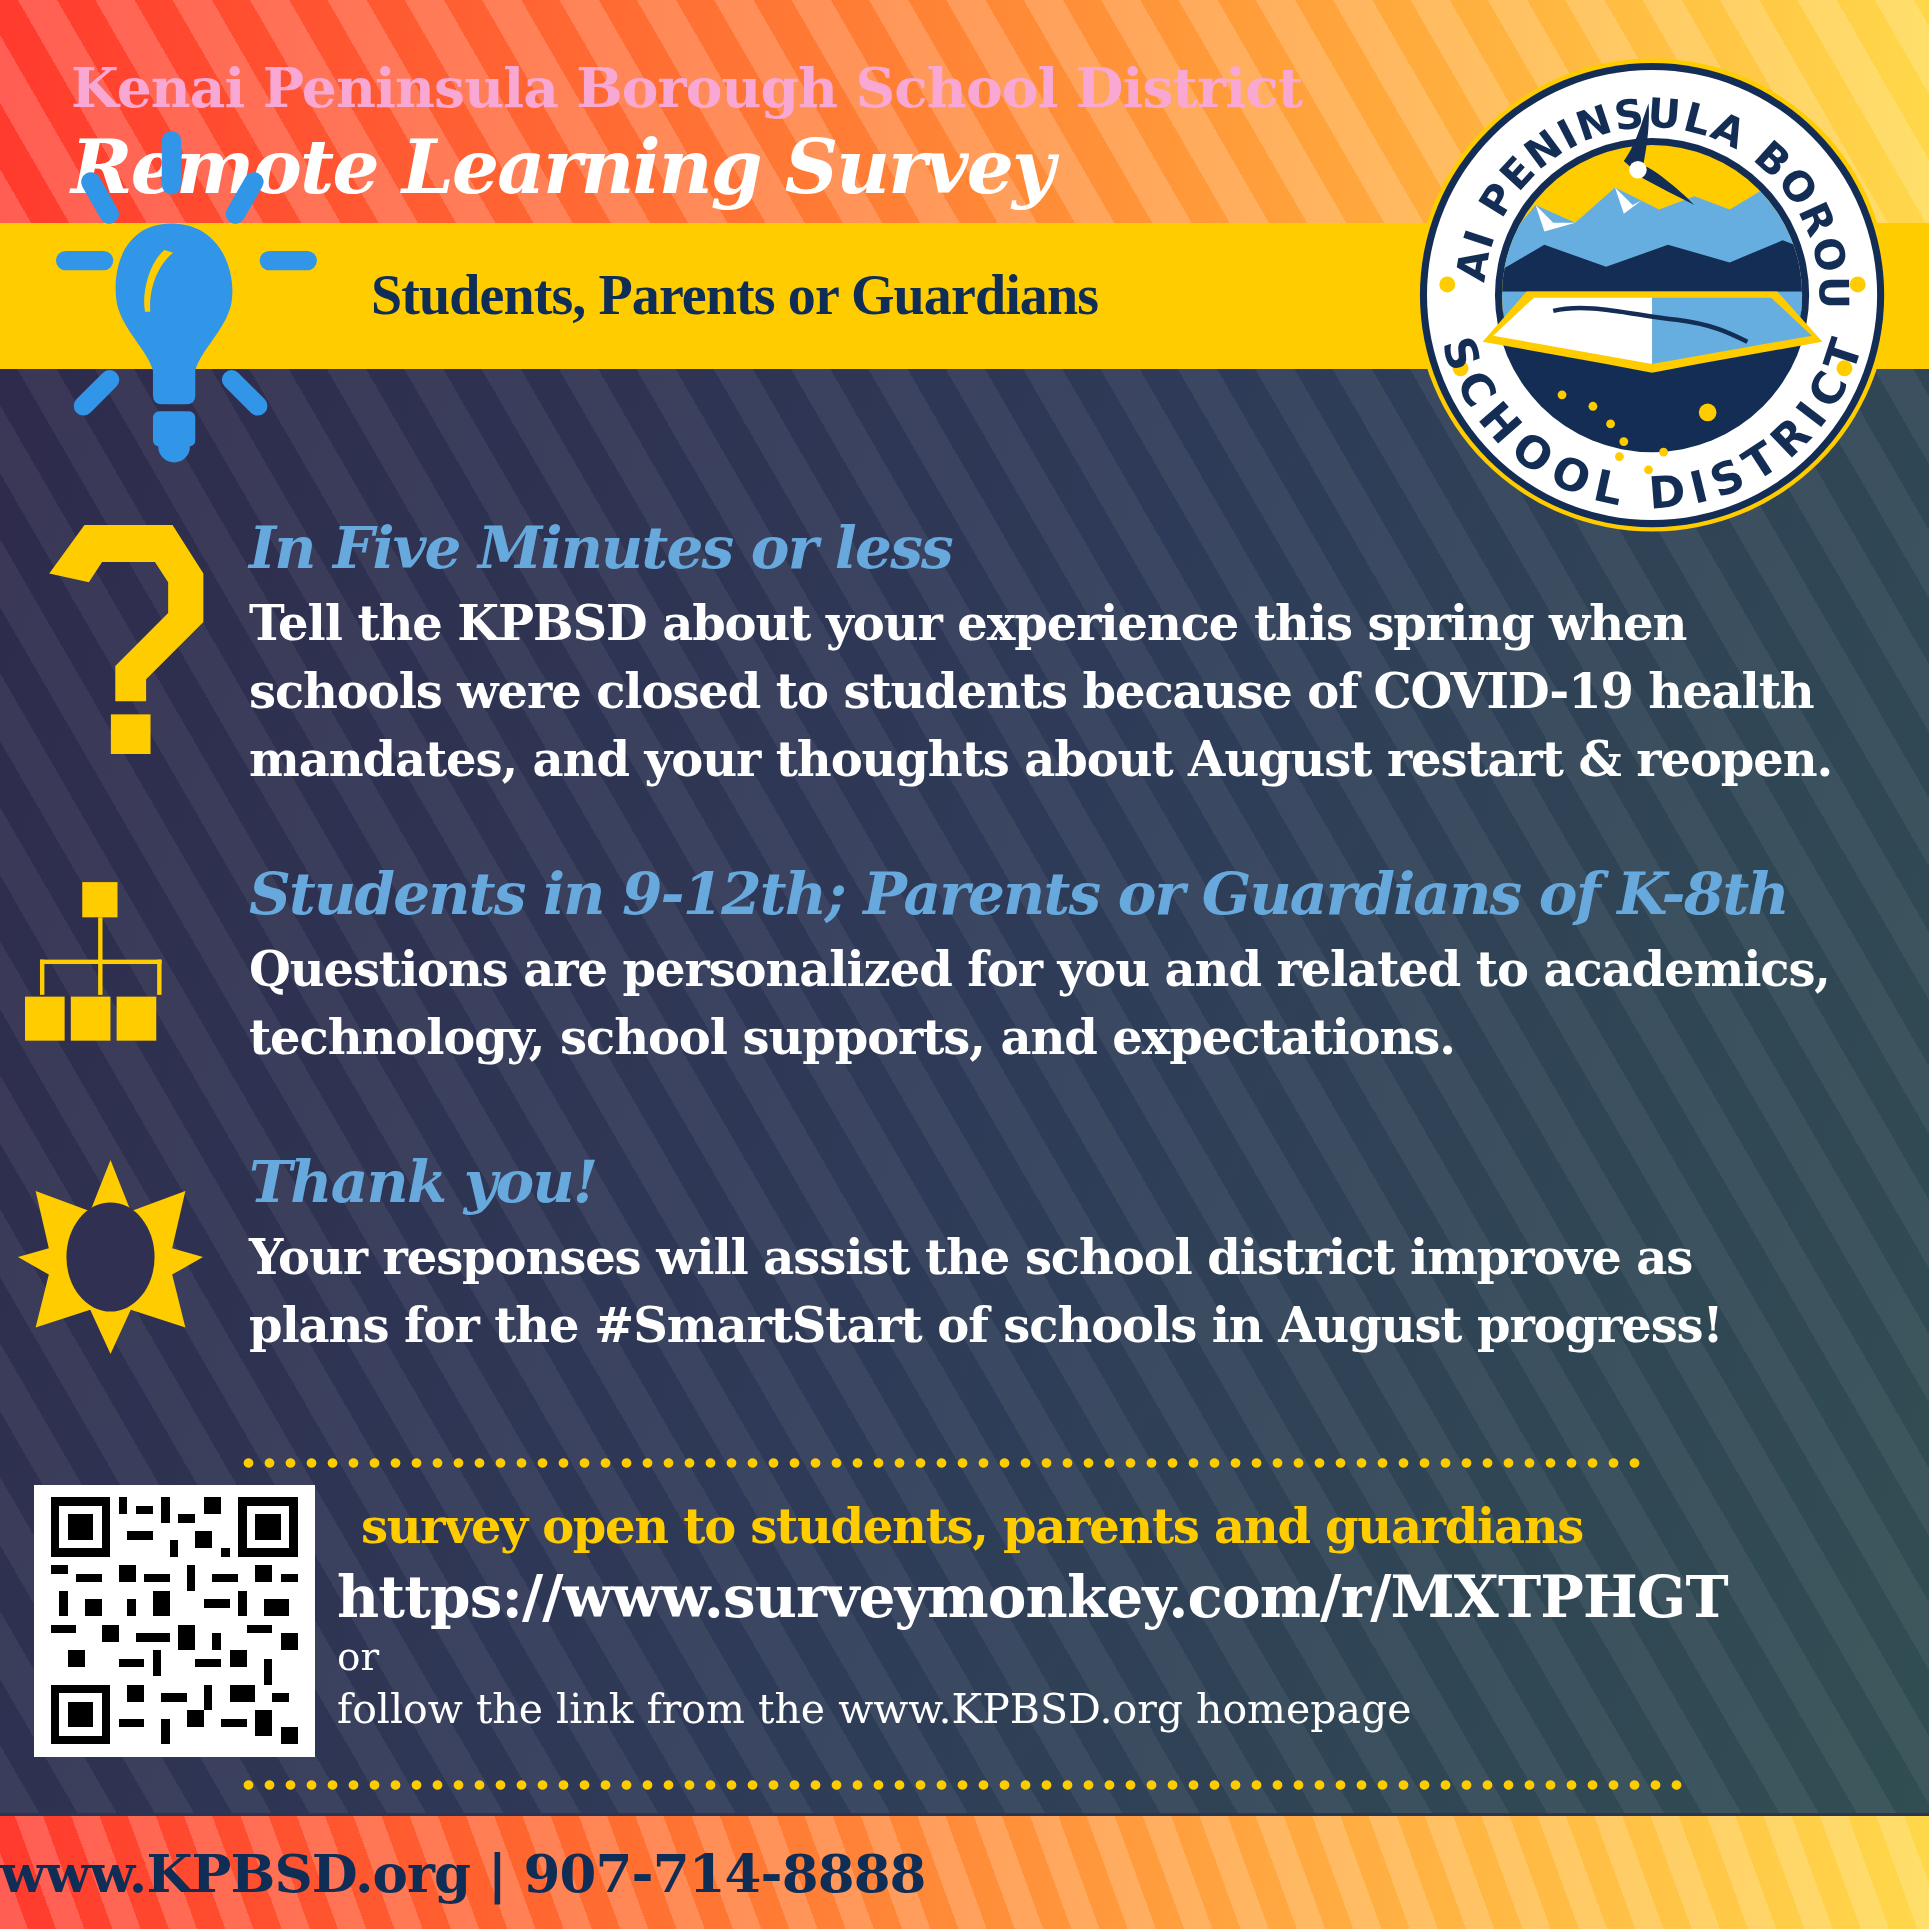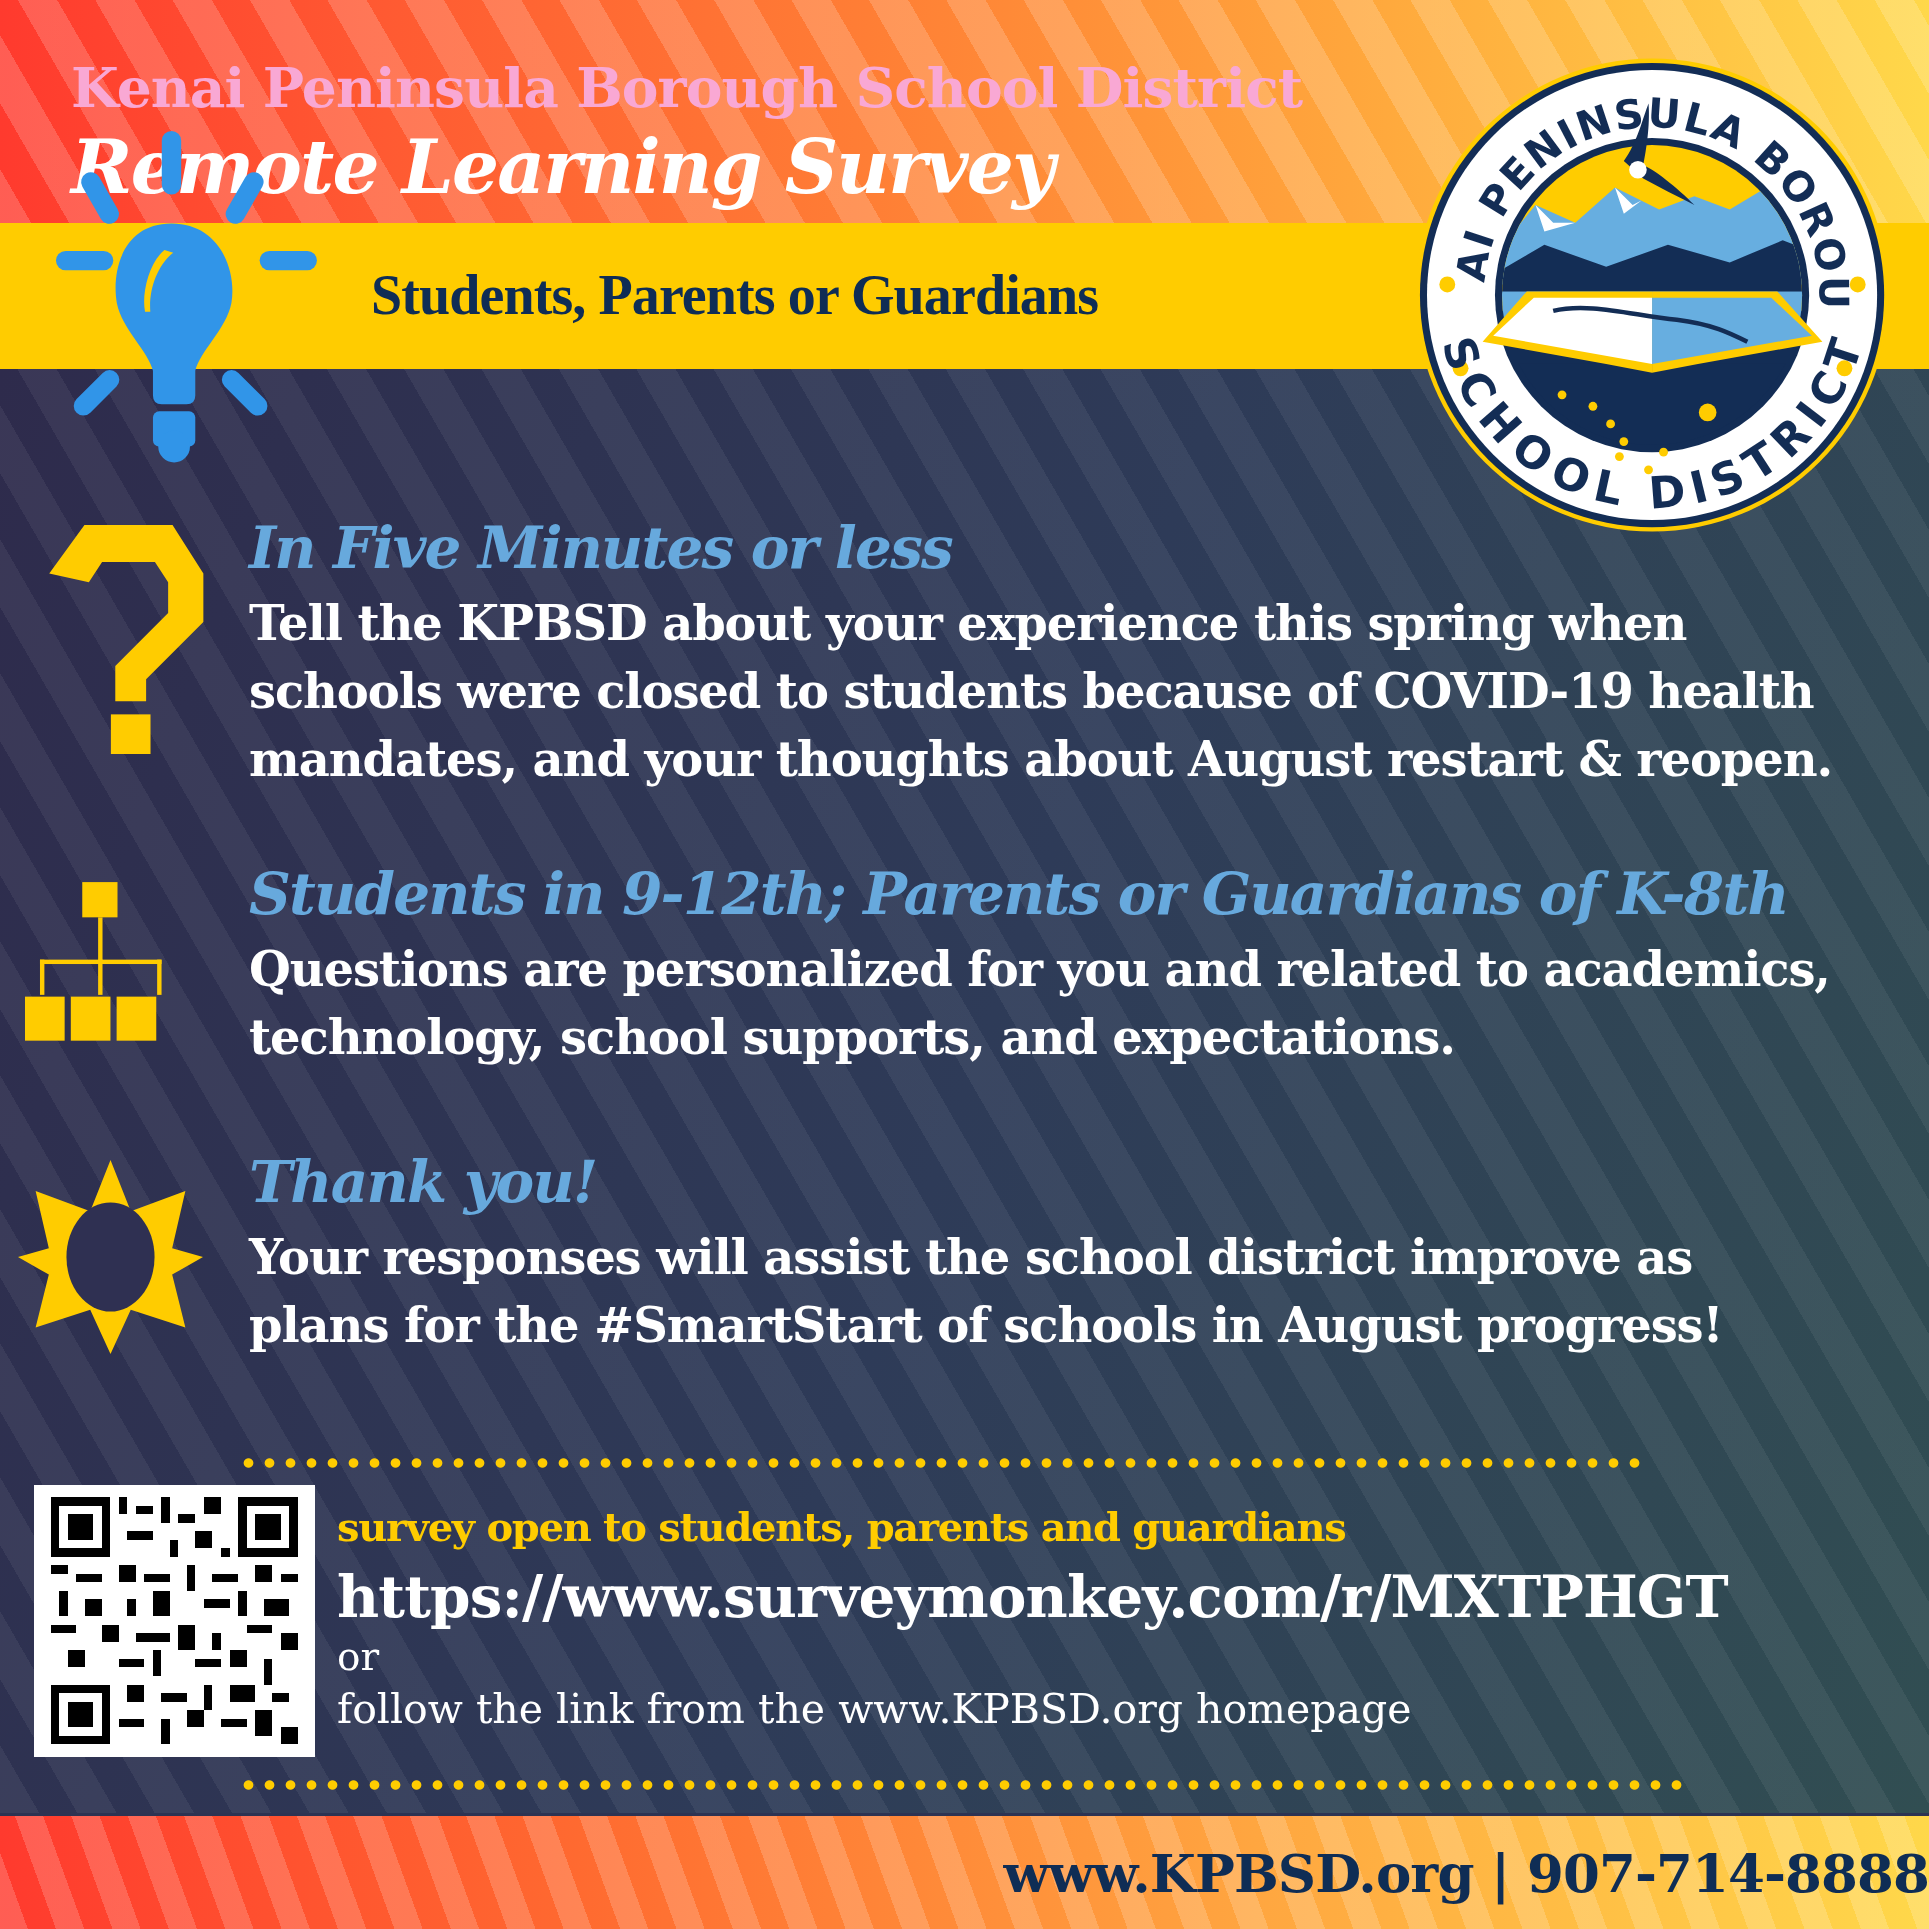--- a/index.html
+++ b/index.html
@@ -87,35 +87,35 @@
 
     .qr {
       position: absolute; left: 34px; top: 1485px; width: 281px; height: 272px;
       background: #fff; padding: 12.4px;
     }
     .qr svg { width: 100%; height: 100%; }
 
     .cta { position: absolute; left: 337px; top: 1491px; width: 1570px; }
     .cta-open {
       font-family: "DejaVu Serif", serif; font-weight: bold;
-      color: #ffcc00; font-size: 40px; line-height: 71px; white-space: nowrap; letter-spacing: -1.3px;
+      color: #ffcc00; font-size: 48px; line-height: 71px; white-space: nowrap; letter-spacing: -1.3px; margin-left: 24px;
     }
     .cta-url {
       font-family: "DejaVu Serif", serif; font-weight: bold;
       color: #ffffff; font-size: 58px; line-height: 71px; white-space: nowrap; letter-spacing: -0.9px;
     }
     .cta-or {
       font-family: "DejaVu Serif", serif; color: #ffffff; font-size: 39px; line-height: 48px;
     }
     .cta-follow {
       font-family: "DejaVu Serif", serif; color: #ffffff; font-size: 41px; line-height: 56px; white-space: nowrap;
     }
 
     .footer-text {
-      position: absolute; left: 0; top: 1842px; width: 1929px; text-align: right;
+      position: absolute; left: 0; top: 1842px; width: 1929px; text-align: left;
       font-family: "DejaVu Serif", serif; font-weight: bold;
       color: #0f2d55; font-size: 53px; white-space: nowrap; letter-spacing: -0.9px;
     }
   </style>
 </head>
 <body>
 
 <div class="top-bg">
     <div class="stripes"></div>
   </div>

